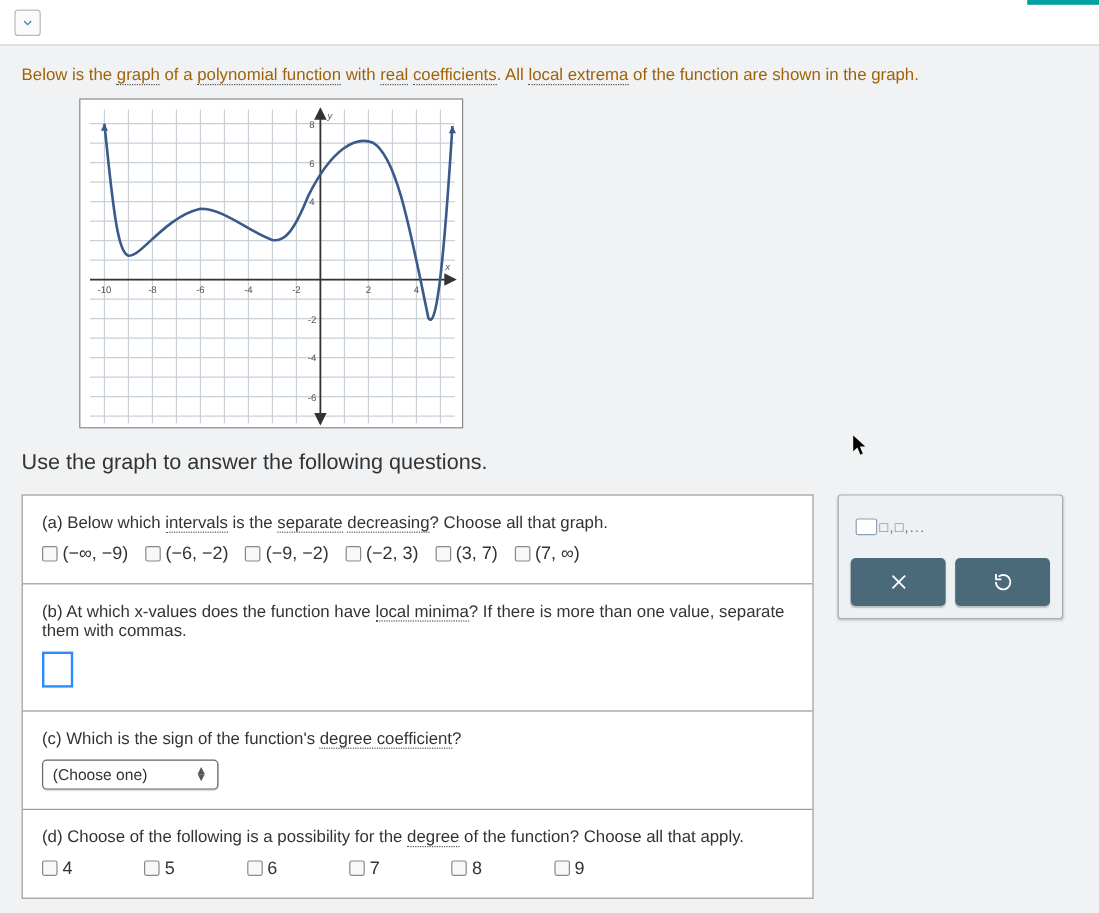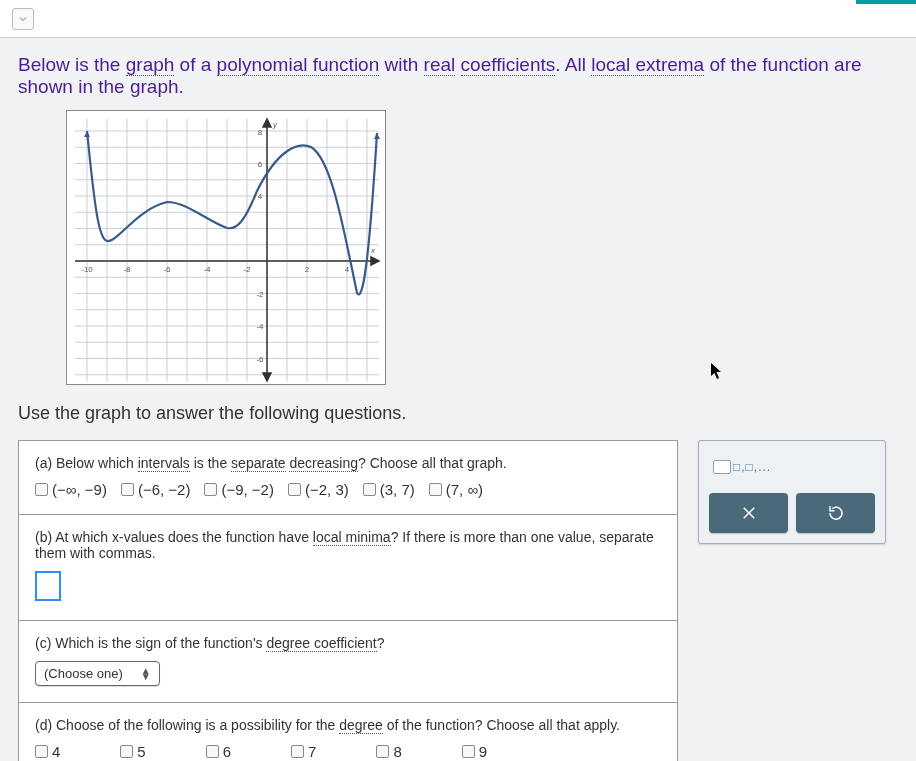--- a/index.html
+++ b/index.html
@@ -2,33 +2,33 @@
 <html><head>
   <meta charset="utf-8">
   <style>
     * { box-sizing: border-box; margin: 0; padding: 0; }
     body { font-family: Arial, sans-serif; background: #f0f2f4; width: 916px; color: #333; }
     .topbar { background: #fff; height: 38px; border-bottom: 1px solid #d0d0d0; display: flex; align-items: center; padding-left: 12px; position: relative; }
     .topbar::after { content: ""; position: absolute; right: 0; top: 0; width: 60px; height: 4px; background: #00a0a0; }
     .chev { width: 22px; height: 22px; border: 1px solid #bbb; border-radius: 3px; display: flex; align-items: center; justify-content: center; background: #fafafa; cursor: pointer; }
     .chev svg { width: 12px; height: 12px; stroke: #4a7a9a; stroke-width: 2; fill: none; }
     .content { padding: 10px 18px 20px 18px; }
-    .prompt { font-size: 19px; color: #4c1d95; margin: 6px 0 12px 0; }
+    .prompt { font-size: 14px; color: #a16207; margin: 6px 0 12px 0; }
     .ul { border-bottom: 1px dotted #555; cursor: help; }
     .graph-frame { background: #fff; border: 1px solid #888; width: 320px; height: 275px; margin-left: 48px; position: relative; }
     .use-text { font-size: 18px; color: #333; margin: 18px 0 16px 0; }
     .layout { display: flex; gap: 20px; align-items: flex-start; }
     .question-box { background: #fff; border: 1px solid #999; width: 660px; }
     .qsection { border-bottom: 1px solid #999; padding: 14px 16px 16px 16px; font-size: 14px; color: #333; }
     .qsection:last-child { border-bottom: none; }
     .opts { margin-top: 10px; display: flex; flex-wrap: wrap; gap: 14px; align-items: center; }
     .opt { display: flex; align-items: center; gap: 4px; font-size: 15px; color: #333; }
     .chk { width: 13px; height: 13px; border: 1px solid #888; border-radius: 2px; background: #f8f8f8; display: inline-block; cursor: pointer; }
     .input-box { width: 26px; height: 30px; border: 2px solid #2a8cff; background: #fff; margin-top: 10px; display: inline-block; }
-    .select { border: 1px solid #666; border-radius: 4px; padding: 4px 8px; font-size: 13px; background: #fff; display: inline-flex; align-items: center; gap: 18px; margin-top: 10px; box-shadow: 0 1px 1px rgba(0,0,0,0.15); cursor: pointer; }
+    .select { border: 1px solid #666; border-radius: 4px; padding: 4px 8px; font-size: 13px; background: #fff; display: inline-flex; align-items: center; gap: 40px; margin-top: 10px; box-shadow: 0 1px 1px rgba(0,0,0,0.15); cursor: pointer; }
     .select .stepper { font-size: 10px; color: #555; line-height: 6px; }
     .opts-row { margin-top: 10px; display: flex; gap: 60px; }
     .sidebar { background: #eef1f3; border: 1px solid #aab; border-radius: 3px; width: 188px; box-shadow: 0 1px 2px rgba(0,0,0,0.15); padding: 10px; }
     .prev-row { height: 32px; display: flex; align-items: center; padding-left: 4px; }
     .prev-chip { width: 18px; height: 14px; border: 1px solid #8aa0b8; border-radius: 2px; background: #fff; }
     .prev-list { font-size: 12px; color: #5a7a9a; margin-left: 2px; letter-spacing: 1px; }
     .btn-row { display: flex; gap: 8px; margin-top: 10px; }
     .tbtn { flex: 1; height: 40px; background: #4a6a7a; border-radius: 4px; display: flex; align-items: center; justify-content: center; color: #fff; font-size: 18px; cursor: pointer; box-shadow: 0 1px 1px rgba(0,0,0,0.2); }
     .tbtn svg { width: 18px; height: 18px; stroke: #fff; stroke-width: 2; fill: none; }
     .cursor-arrow { position: absolute; }

